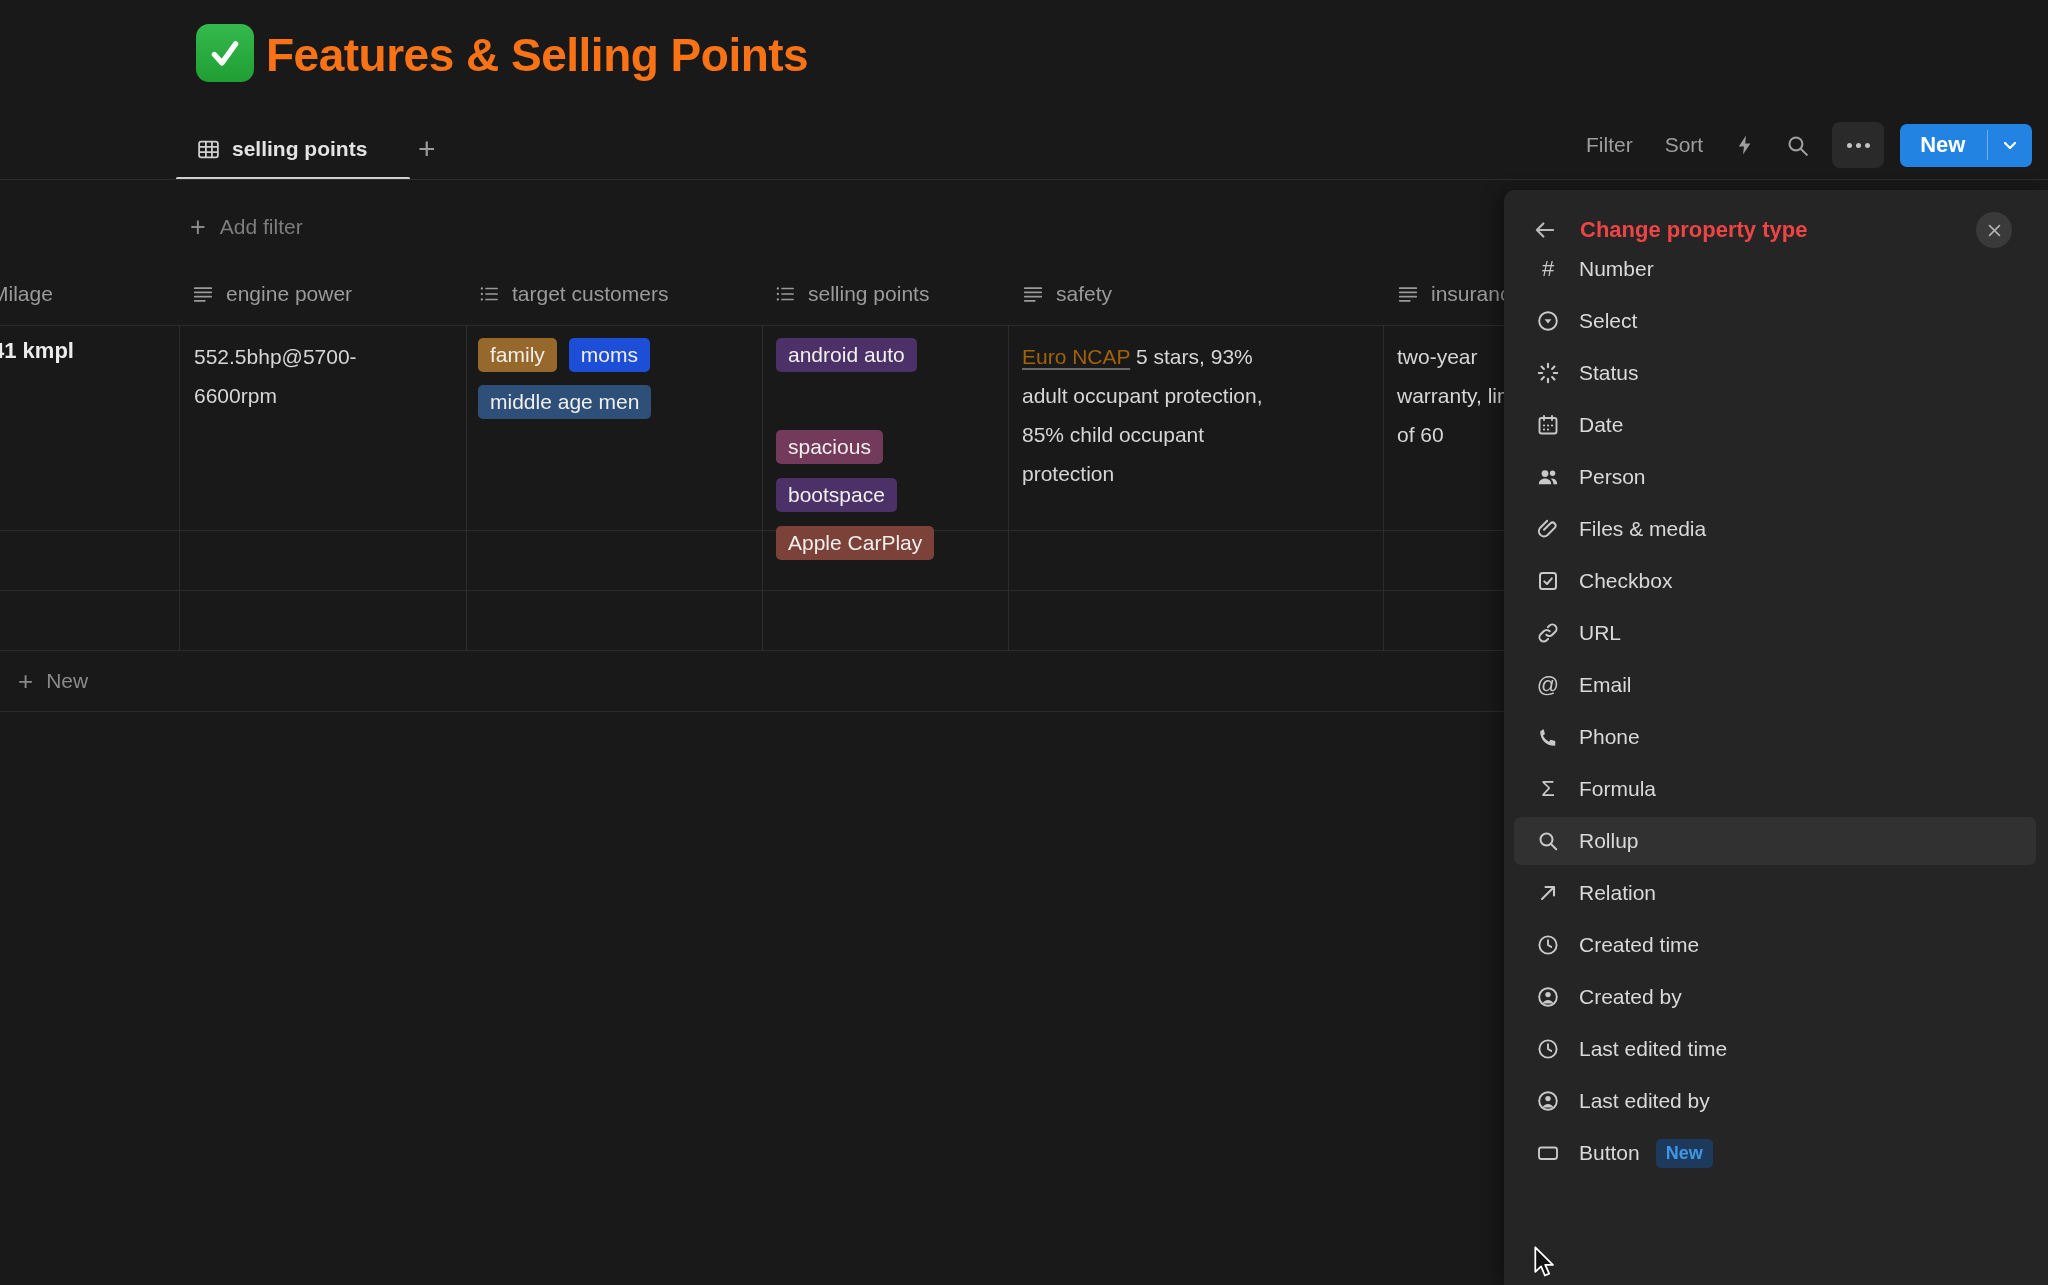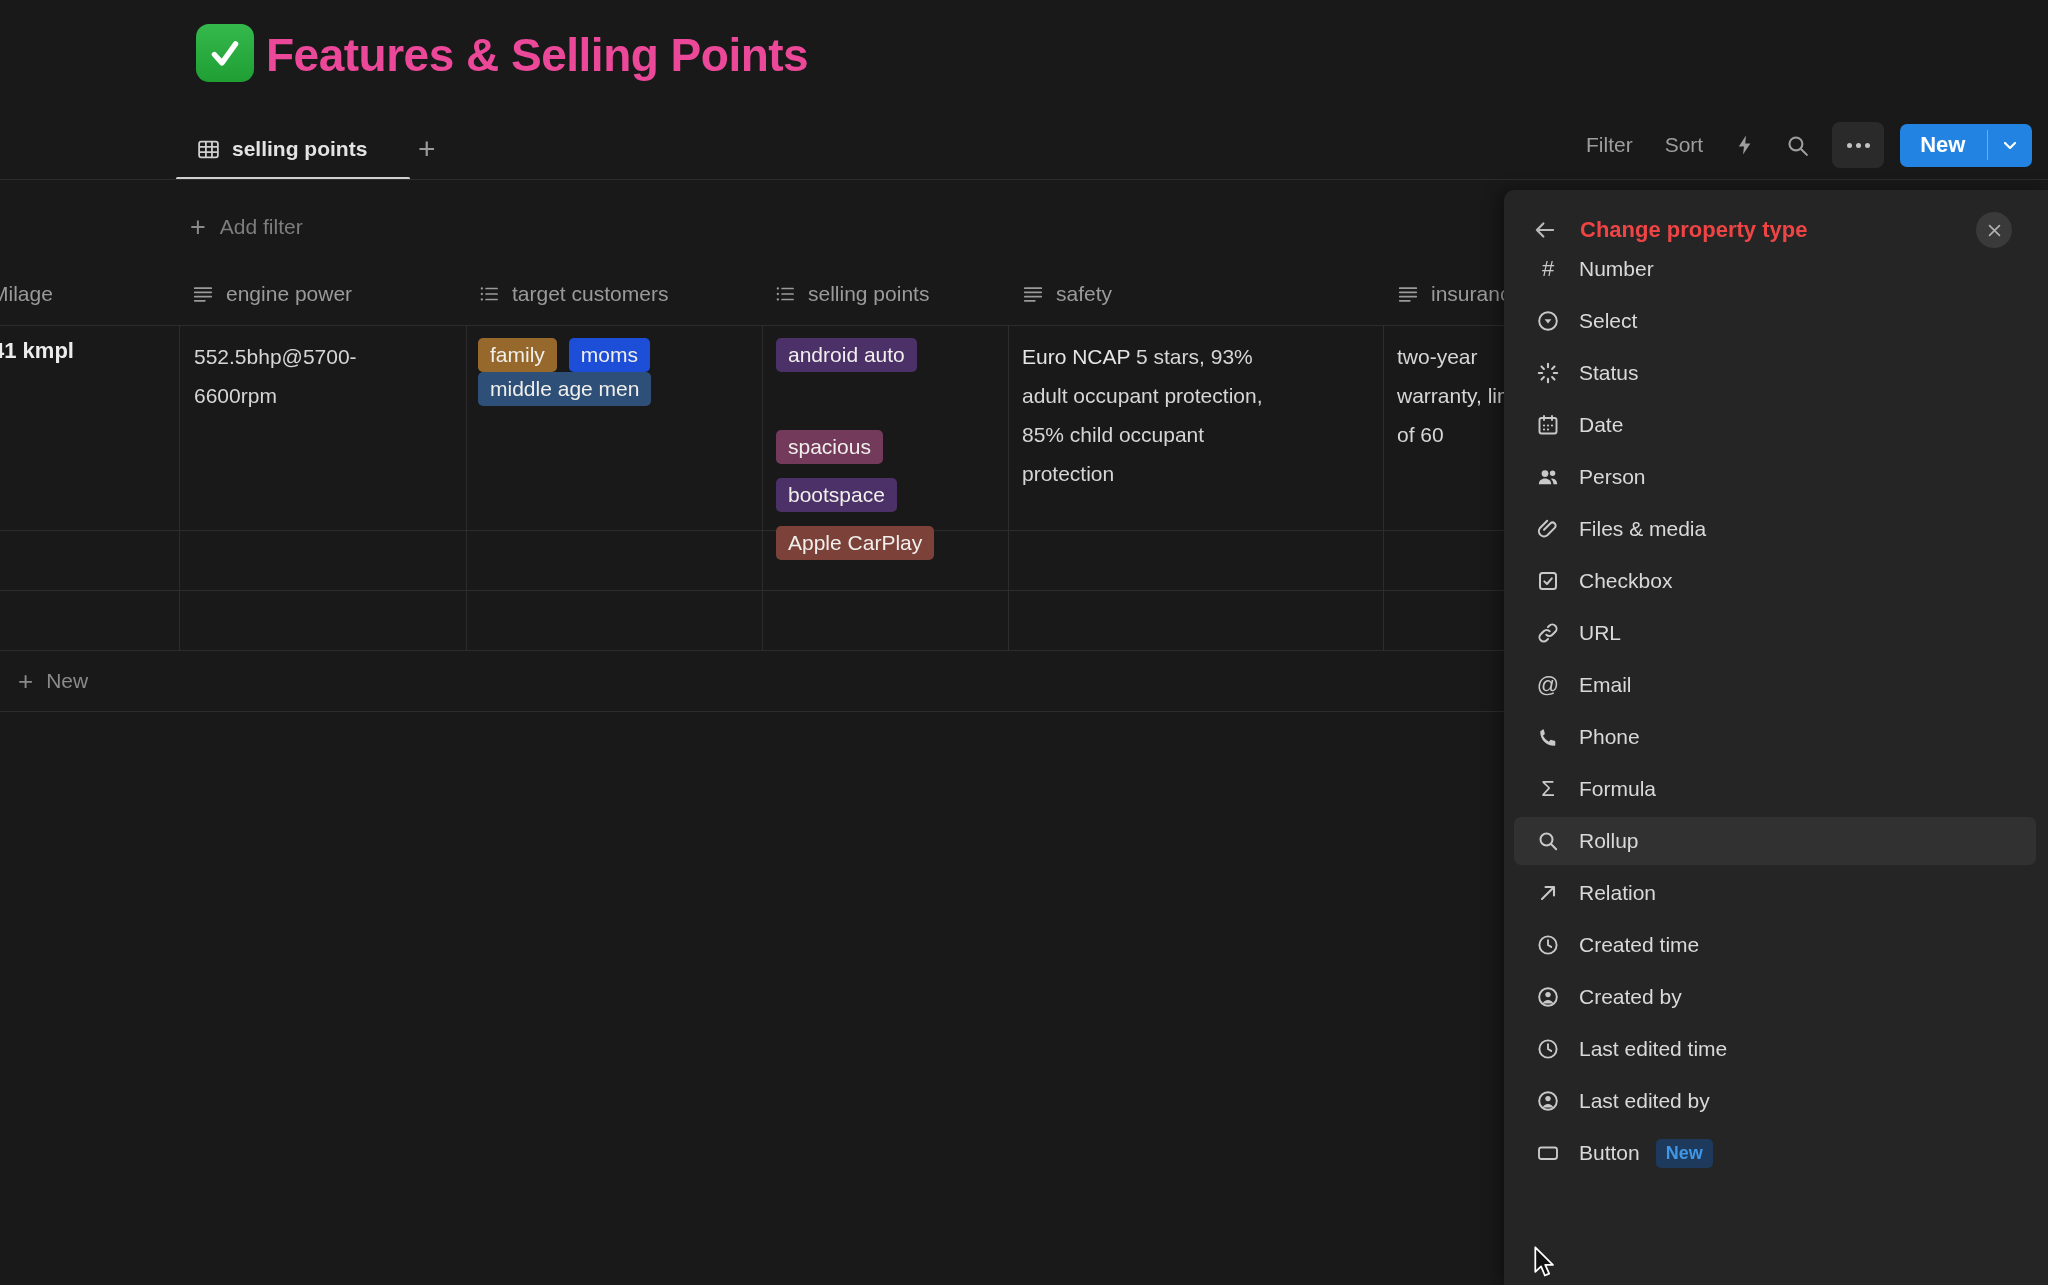--- a/index.html
+++ b/index.html
@@ -8,21 +8,21 @@
     position:relative; width:2048px; height:1285px; overflow:hidden;
     background:#191919; font-family:"Liberation Sans", sans-serif;
     color:#d6d6d6; -webkit-font-smoothing:antialiased;
   }
   .abs { position:absolute; }
   svg { display:block; }
 
   
   .emoji-check { left:196px; top:24px; width:58px; height:58px; border-radius:13px;
     background:linear-gradient(180deg,#35b94c,#1f9e33); display:flex; align-items:center; justify-content:center; }
-  .page-title { left:266px; top:28px; font-size:46px; font-weight:700; color:#ec4899; letter-spacing:-0.5px; }
+  .page-title { left:266px; top:28px; font-size:46px; font-weight:700; color:#f97316; letter-spacing:-0.5px; }
 
   .tabbar-divider { left:0; top:179px; width:2048px; height:1px; background:#2d2d2d; }
   .tab { left:196px; top:124px; height:50px; display:flex; align-items:center; gap:11px; }
   .tab-label { font-size:21px; font-weight:700; color:#e3e3e3; }
   .tab-underline { left:176px; top:177px; width:234px; height:3px; background:#cfcfcf; border-radius:2px; }
   .tab-add { left:418px; top:124px; height:50px; display:flex; align-items:center; color:#9b9b9b; font-size:30px; font-weight:300; }
 
   .toolbar { left:1570px; top:121px; height:48px; display:flex; align-items:center; }
   .tb-text { font-size:21px; color:#9e9e9e; padding:0 16px; cursor:default; }
   .tb-icon { padding:0 14px; }
@@ -36,21 +36,21 @@
   .add-filter { left:190px; top:205px; height:44px; display:flex; align-items:center; gap:14px; color:#7d7d7d; font-size:21px; }
   .add-filter .plus { font-size:27px; font-weight:300; color:#8a8a8a; }
 
   
   .hline { background:#2c2c2c; height:1px; left:0; width:1504px; }
   .vline { background:#2c2c2c; width:1px; top:325px; height:325px; }
   .col-head { top:272px; height:44px; display:flex; align-items:center; gap:12px; color:#9a9a9a; font-size:21px; white-space:nowrap; overflow:hidden; }
   .cell-text { font-size:21px; line-height:39px; color:#d6d6d6; }
   .tag { height:34px; line-height:34px; padding:0 12px; border-radius:5px; font-size:21px; color:#f1efec; white-space:nowrap; }
   .tagrow { display:flex; gap:12px; }
-  .link-u { text-decoration-color:rgba(255,255,255,0.35); text-underline-offset:4px; color:#e5e5e5; }
+  .link-u { text-decoration:underline; text-decoration-color:rgba(255,255,255,0.35); text-underline-offset:4px; color:#a16207; }
   .new-row { left:18px; top:659px; height:44px; display:flex; align-items:center; gap:13px; color:#8a8a8a; font-size:21px; }
   .new-row .plus { font-size:26px; font-weight:300; }
 
   
   .panel { left:1504px; top:190px; width:544px; height:1095px; background:#252525;
     border-top-left-radius:10px; box-shadow:-6px 0 16px rgba(0,0,0,0.35); }
   .panel-header { position:absolute; left:0; top:18px; width:100%; height:44px; display:flex; align-items:center; }
   .panel-back { margin-left:28px; }
   .panel-title { margin-left:22px; font-size:22px; font-weight:700; color:#ef4444; }
   .panel-close { position:absolute; right:36px; top:4px; width:36px; height:36px; border-radius:50%; background:#3a3a3a; display:flex; align-items:center; justify-content:center; }
@@ -182,21 +182,21 @@
   <div class="abs vline" style="left:179px;"></div>
   <div class="abs vline" style="left:466px;"></div>
   <div class="abs vline" style="left:762px;"></div>
   <div class="abs vline" style="left:1008px;"></div>
   <div class="abs vline" style="left:1383px;"></div>
 
   <div class="abs" style="left:-8px; top:338px; width:180px; font-size:22px; font-weight:700; color:#ececec;">41 kmpl</div>
 
   <div class="abs cell-text" style="left:194px; top:337px; width:175px;">552.5bhp@5700-6600rpm</div>
 
-  <div class="abs" style="left:478px; top:338px; width:276px; display:flex; flex-direction:column; ">
+  <div class="abs" style="left:478px; top:338px; width:276px; display:flex; flex-direction:column; gap:13px;">
     <div class="tagrow">
       <span class="tag" style="background-color: rgb(151, 104, 43);">family</span>
       <span class="tag" style="background-color: #1d4ed8;">moms</span>
     </div>
     <div class="tagrow">
       <span class="tag" style="background-color: rgb(45, 79, 120);">middle age men</span>
     </div>
   </div>
 
   <div class="abs" style="left:776px; top:338px; width:226px; display:flex; flex-direction:column; align-items:flex-start; gap:14px;">

